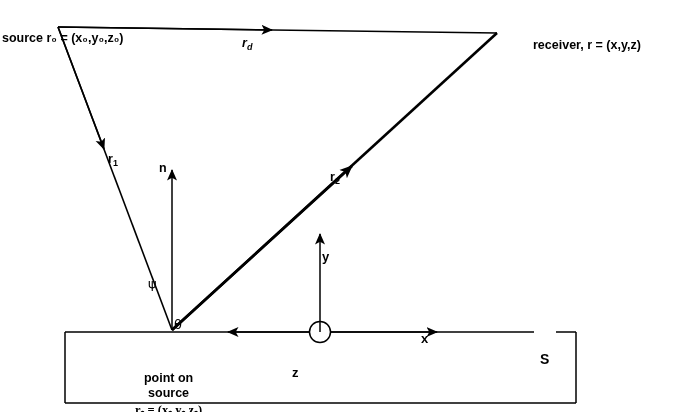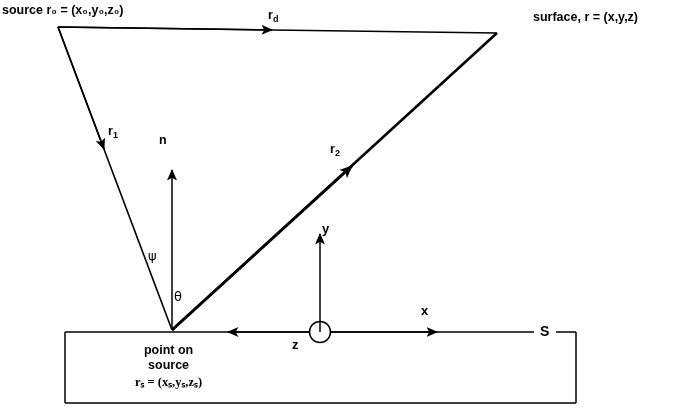--- a/index.html
+++ b/index.html
@@ -23,20 +23,21 @@
     height: 412px;
   }
   .lbl {
     position: absolute;
     color: #000000;
     font-family: "Liberation Sans", sans-serif;
     font-size: 12.5px;
     font-weight: bold;
     white-space: nowrap;
     line-height: 1;
+    margin-top: 28px;
   }
   .lbl sub {
     font-size: 9px;
     font-weight: bold;
     vertical-align: baseline;
     position: relative;
     top: 3px;
   }
   .greek {
     font-family: "DejaVu Sans", sans-serif;
@@ -116,24 +117,24 @@
       <circle cx="320" cy="332" r="10.5" fill="#ffffff" stroke="#000000" stroke-width="1.5"></circle>
       <line x1="320" y1="332" x2="320" y2="322" stroke="#000000" stroke-width="1.5"></line>
     </g>
   </svg>
 
   <div class="lbl" style="left:2px; top:4px;">
     <span>source r₀ = (x₀,y₀,z₀)</span>
   </div>
 
   <div class="lbl" style="left:533px; top:11px;">
-    <span>surface, r = (x,y,z)</span>
+    <span>receiver, r = (x,y,z)</span>
   </div>
 
-  <div class="lbl" style="left:268px; top:9px;">
+  <div class="lbl" style="left:242px; top:9px;font-style:italic;">
     <span><span>r</span><sub>d</sub></span>
   </div>
 
   <div class="lbl" style="left:101px; top:125px;padding-left:7px;">
     <span><span>r</span><sub>1</sub></span>
   </div>
 
   <div class="lbl" style="left:330px; top:143px;text-align:right;">
     <span><span>r</span><sub>2</sub></span>
   </div>

